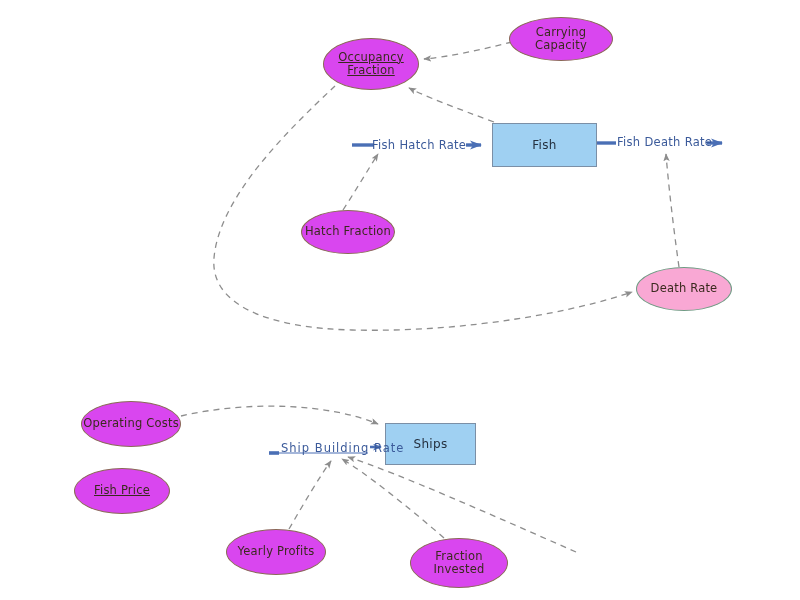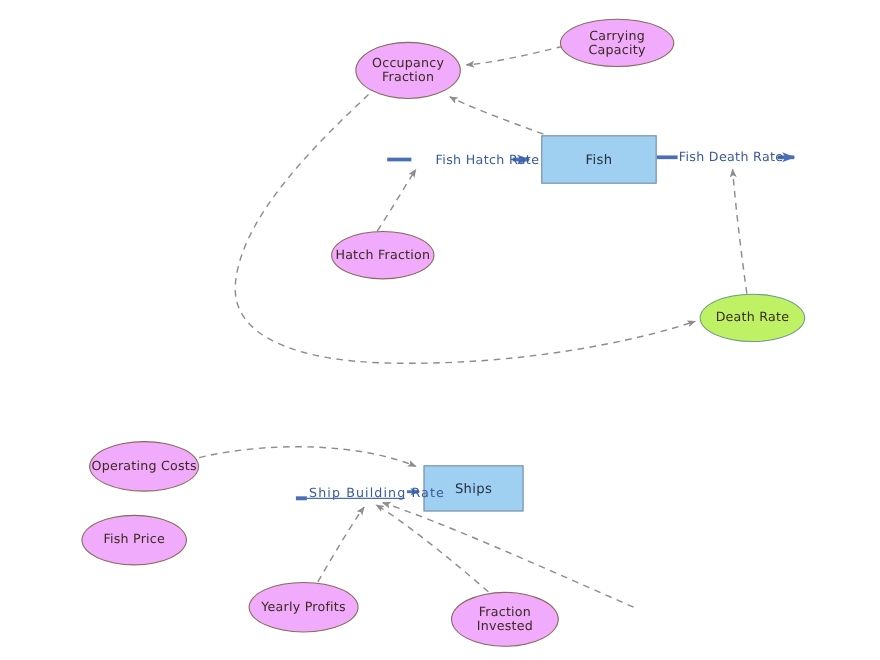--- a/index.html
+++ b/index.html
@@ -26,28 +26,28 @@
     position: absolute;
     display: flex;
     align-items: center;
     justify-content: center;
     text-align: center;
     box-sizing: border-box;
   }
   .ellipse-node {
     border-radius: 50%;
     border: 1.4px solid #8a6a56;
-    background: #f0abfc;
+    background: #d946ef;
     color: #3a2a1e;
     font-size: 11.5px;
     line-height: 1.15;
     letter-spacing: .2px;
   }
   .ellipse-node.green {
-    background: #bef264;
+    background: #f9a8d4;
     border-color: #6f9c84;
   }
   .box-node {
     border: 1.6px solid #7b8fa6;
     background: #9fd0f2;
     color: #24303f;
     font-size: 12px;
     letter-spacing: .3px;
   }
   .flow-label {
@@ -112,48 +112,48 @@
   </svg>
 
   <div class="node box-node" style="left:385px; top:423px; width:91px; height:42px;">
     <span>Ships</span>
   </div>
 
   <div class="node box-node" style="left:492px; top:123px; width:105px; height:44px;">
     <span>Fish</span>
   </div>
 
-  <div class="flow-label" style="left:396px; top:138px;text-align:right;">Fish Hatch Rate</div>
+  <div class="flow-label" style="left:372px; top:138px;text-align:right;">Fish Hatch Rate</div>
 
   <div class="flow-label" style="left:617px; top:135px;">Fish Death Rate</div>
 
   <div class="flow-label" style="left:281px; top:441px; letter-spacing:1px;">Ship Building Rate</div>
 
   <div class="node ellipse-node" style="left:323px; top:38px; width:96px; height:52px;">
-    <span style="white-space:pre-line;">Occupancy
+    <span style="white-space:pre-line;text-decoration:underline;">Occupancy
 Fraction</span>
   </div>
 
   <div class="node ellipse-node" style="left:509px; top:17px; width:104px; height:44px;">
     <span>Carrying Capacity</span>
   </div>
 
   <div class="node ellipse-node" style="left:301px; top:210px; width:94px; height:44px;text-align:right;">
     <span>Hatch Fraction</span>
   </div>
 
   <div class="node ellipse-node green" style="left:636px; top:267px; width:96px; height:44px;">
     <span>Death Rate</span>
   </div>
 
   <div class="node ellipse-node" style="left:81px; top:401px; width:100px; height:46px;">
     <span>Operating Costs</span>
   </div>
 
-  <div class="node ellipse-node" style="left:74px; top:468px; width:96px; height:46px;">
+  <div class="node ellipse-node" style="left:74px; top:468px; width:96px; height:46px;text-decoration:underline;">
     <span>Fish Price</span>
   </div>
 
   <div class="node ellipse-node" style="left:226px; top:529px; width:100px; height:46px;justify-content:center;">
     <span>Yearly Profits</span>
   </div>
 
   <div class="node ellipse-node" style="left:410px; top:538px; width:98px; height:50px;">
     <span style="white-space:pre-line;">Fraction
 Invested</span>

